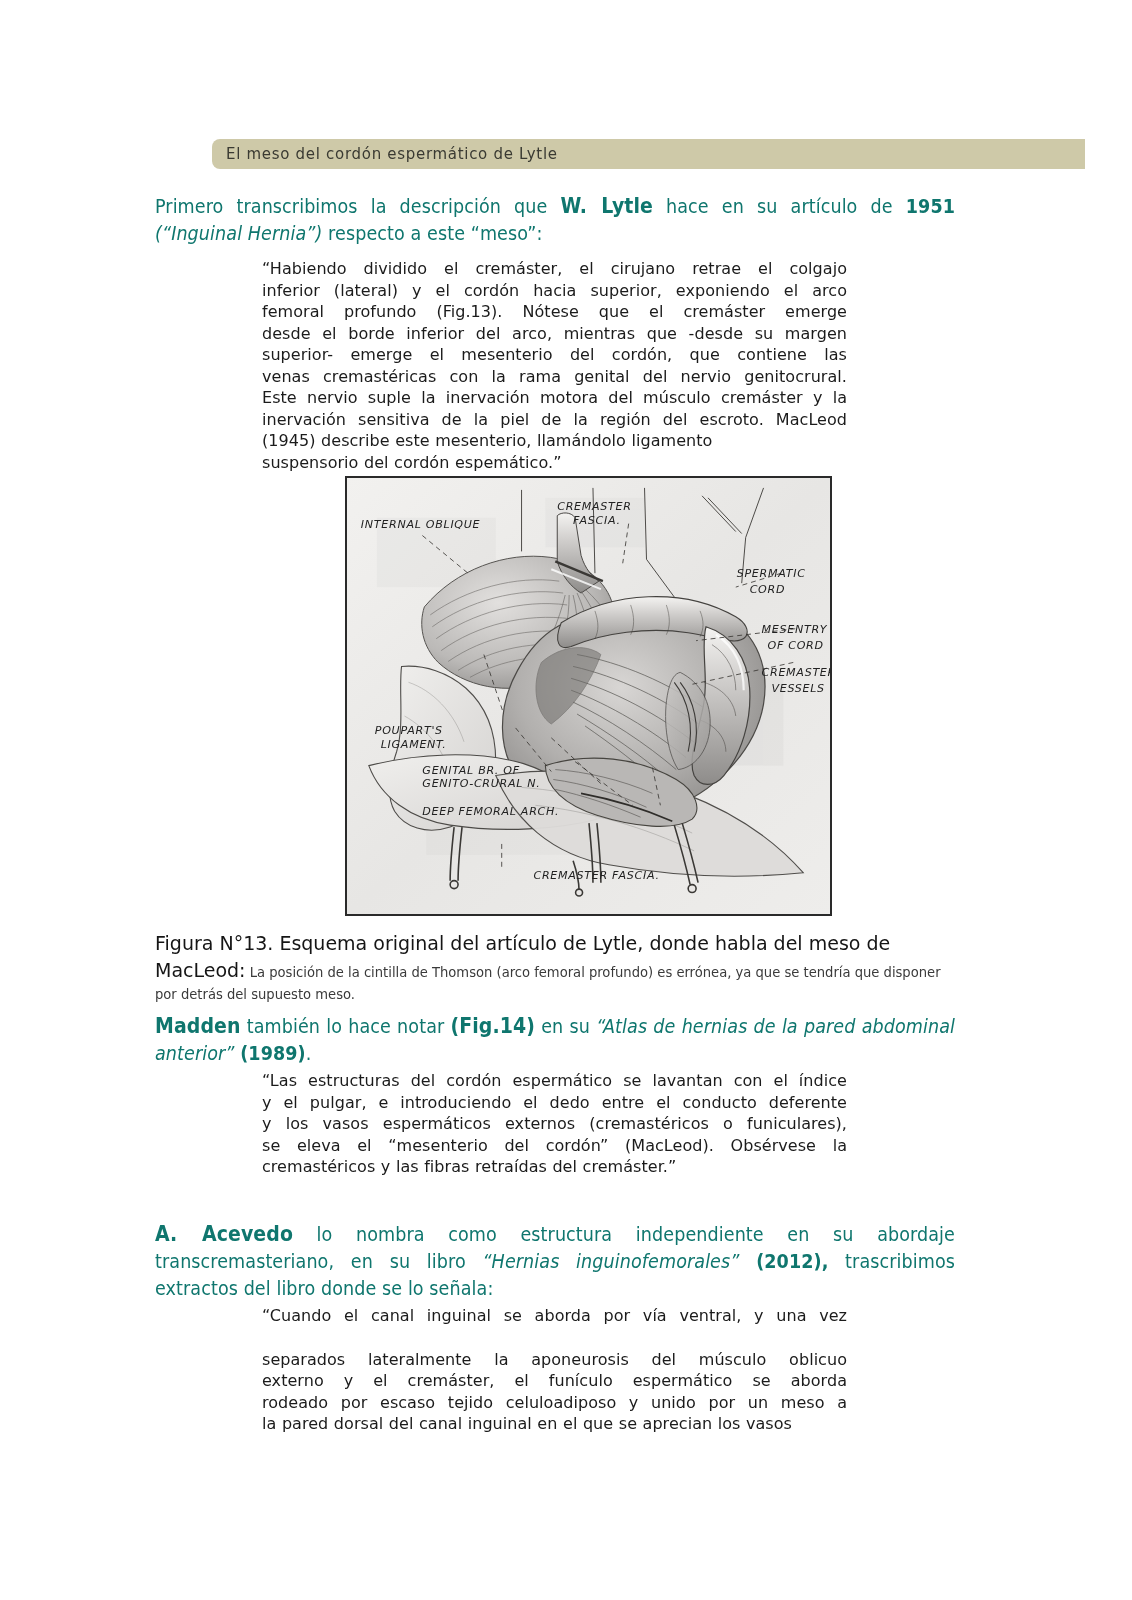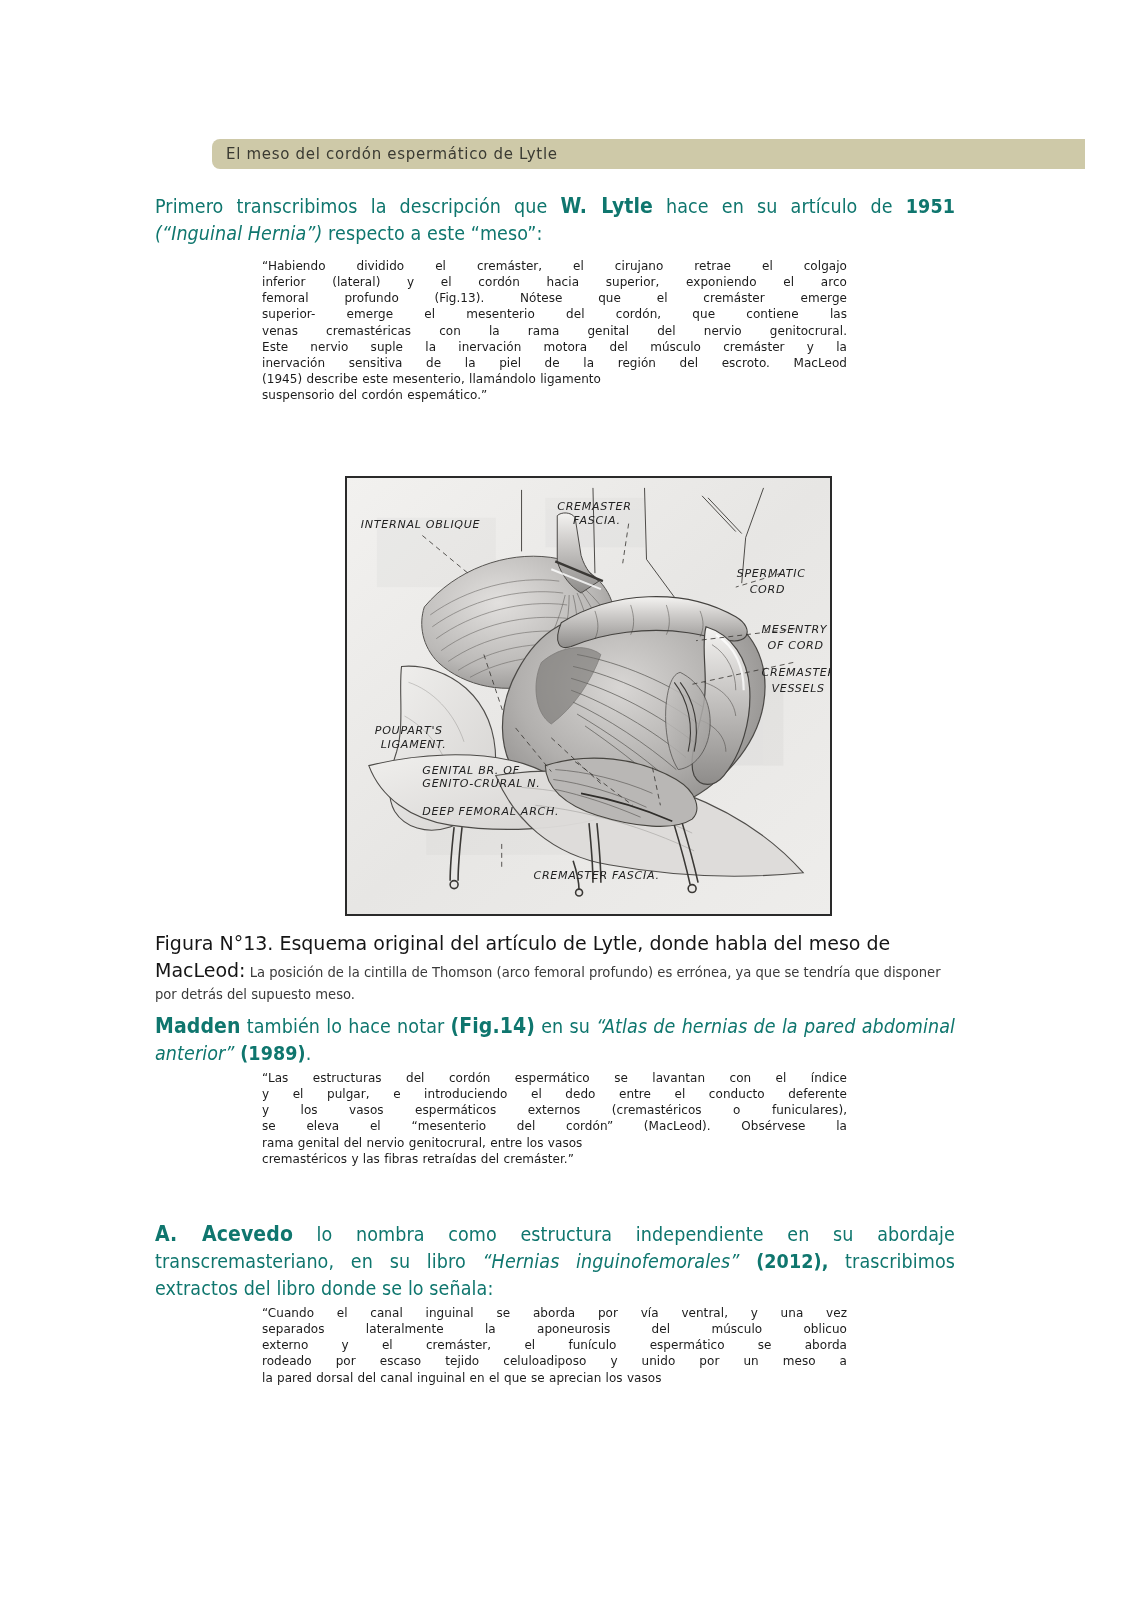--- a/index.html
+++ b/index.html
@@ -62,21 +62,21 @@
   p.body-para .ital {
     font-style: italic;
   }
   p.body-para .bold-n {
     font-weight: 700;
   }
 
   
   blockquote.quote {
     margin: 0;
-    font-size: 12px;
+    font-size: 16px;
     line-height: 1.345;
     text-align: justify;
     text-justify: inter-word;
     color: #1b1b1b;
     font-family: "DejaVu Sans", sans-serif;
     letter-spacing: 0.05px;
     word-spacing: 0.4px;
   }
   blockquote.quote > span { display: block; }
 
@@ -144,20 +144,21 @@
 
   <div class="sec-intro">
     <p class="body-para"><span>Primero transcribimos la descripción que </span><span class="lead">W. Lytle</span><span> hace en su artículo de </span><span class="bold-n">1951</span><span> </span><span class="ital">(“Inguinal Hernia”)</span><span> respecto a este “meso”:</span></p>
   </div>
 
   <div class="sec-quote1">
     <blockquote class="quote">
       <span style="text-align: justify; text-align-last: justify;">“Habiendo dividido el cremáster, el cirujano retrae el colgajo</span>
       <span style="text-align: justify; text-align-last: justify;">inferior (lateral) y el cordón hacia superior, exponiendo el arco</span>
       <span style="text-align: justify; text-align-last: justify;">femoral profundo (Fig.13). Nótese que el cremáster emerge</span>
+      <span style="text-align: justify; text-align-last: justify;">desde el borde inferior del arco, mientras que -desde su margen</span>
       <span style="text-align: justify; text-align-last: justify;">superior- emerge el mesenterio del cordón, que contiene las</span>
       <span style="text-align: justify; text-align-last: justify;">venas cremastéricas con la rama genital del nervio genitocrural.</span>
       <span style="text-align: justify; text-align-last: justify;">Este nervio suple la inervación motora del músculo cremáster y la</span>
       <span style="text-align: justify; text-align-last: justify;">inervación sensitiva de la piel de la región del escroto. MacLeod</span>
       <span style="display:flex;justify-content:space-between;">(1945) describe este mesenterio, llamándolo ligamento</span>
       <span>suspensorio del cordón espemático.”</span>
     </blockquote>
   </div>
 
   <div class="figure-wrap">
@@ -351,32 +352,31 @@
   <div class="sec-madden">
     <p class="body-para"><span class="lead">Madden</span><span> también lo hace notar </span><span class="lead">(Fig.14)</span><span> en su </span><span class="ital">“Atlas de hernias de la pared abdominal anterior”</span><span> </span><span class="bold-n">(1989)</span><span>.</span></p>
   </div>
 
   <div class="sec-quote2">
     <blockquote class="quote">
       <span style="text-align: justify; text-align-last: justify;">“Las estructuras del cordón espermático se lavantan con el índice</span>
       <span style="text-align: justify; text-align-last: justify;">y el pulgar, e introduciendo el dedo entre el conducto deferente</span>
       <span style="text-align: justify; text-align-last: justify;">y los vasos espermáticos externos (cremastéricos o funiculares),</span>
       <span style="text-align: justify; text-align-last: justify;">se eleva el “mesenterio del cordón” (MacLeod). Obsérvese la</span>
-      <span style="display:flex;justify-content:space-between;">rama genital del nervio genitocrural, entre los vasos</span>
       <span>cremastéricos y las fibras retraídas del cremáster.”</span>
     </blockquote>
   </div>
 
   <div class="sec-acevedo">
     <p class="body-para"><span class="lead">A. Acevedo</span><span> lo nombra como estructura independiente en su abordaje transcremasteriano, en su libro </span><span class="ital">“Hernias inguinofemorales”</span><span> </span><span class="bold-n">(2012),</span><span> trascribimos extractos del libro donde se lo señala:</span></p>
   </div>
 
   <div class="sec-quote3">
     <blockquote class="quote">
       <span style="text-align: justify; text-align-last: justify;">“Cuando el canal inguinal se aborda por vía ventral, y una vez</span>
-      <span style="text-align: justify; text-align-last: justify;">separados lateralmente la aponeurosis del músculo oblicuo</span>
+      <span style="text-align: justify; text-align-last: justify; margin-top: 22px;">separados lateralmente la aponeurosis del músculo oblicuo</span>
       <span style="text-align: justify; text-align-last: justify;">externo y el cremáster, el funículo espermático se aborda</span>
       <span style="text-align: justify; text-align-last: justify;">rodeado por escaso tejido celuloadiposo y unido por un meso a</span>
       <span>la pared dorsal del canal inguinal en el que se aprecian los vasos</span>
     </blockquote>
   </div>
 
 </div>
 
 </body></html>

